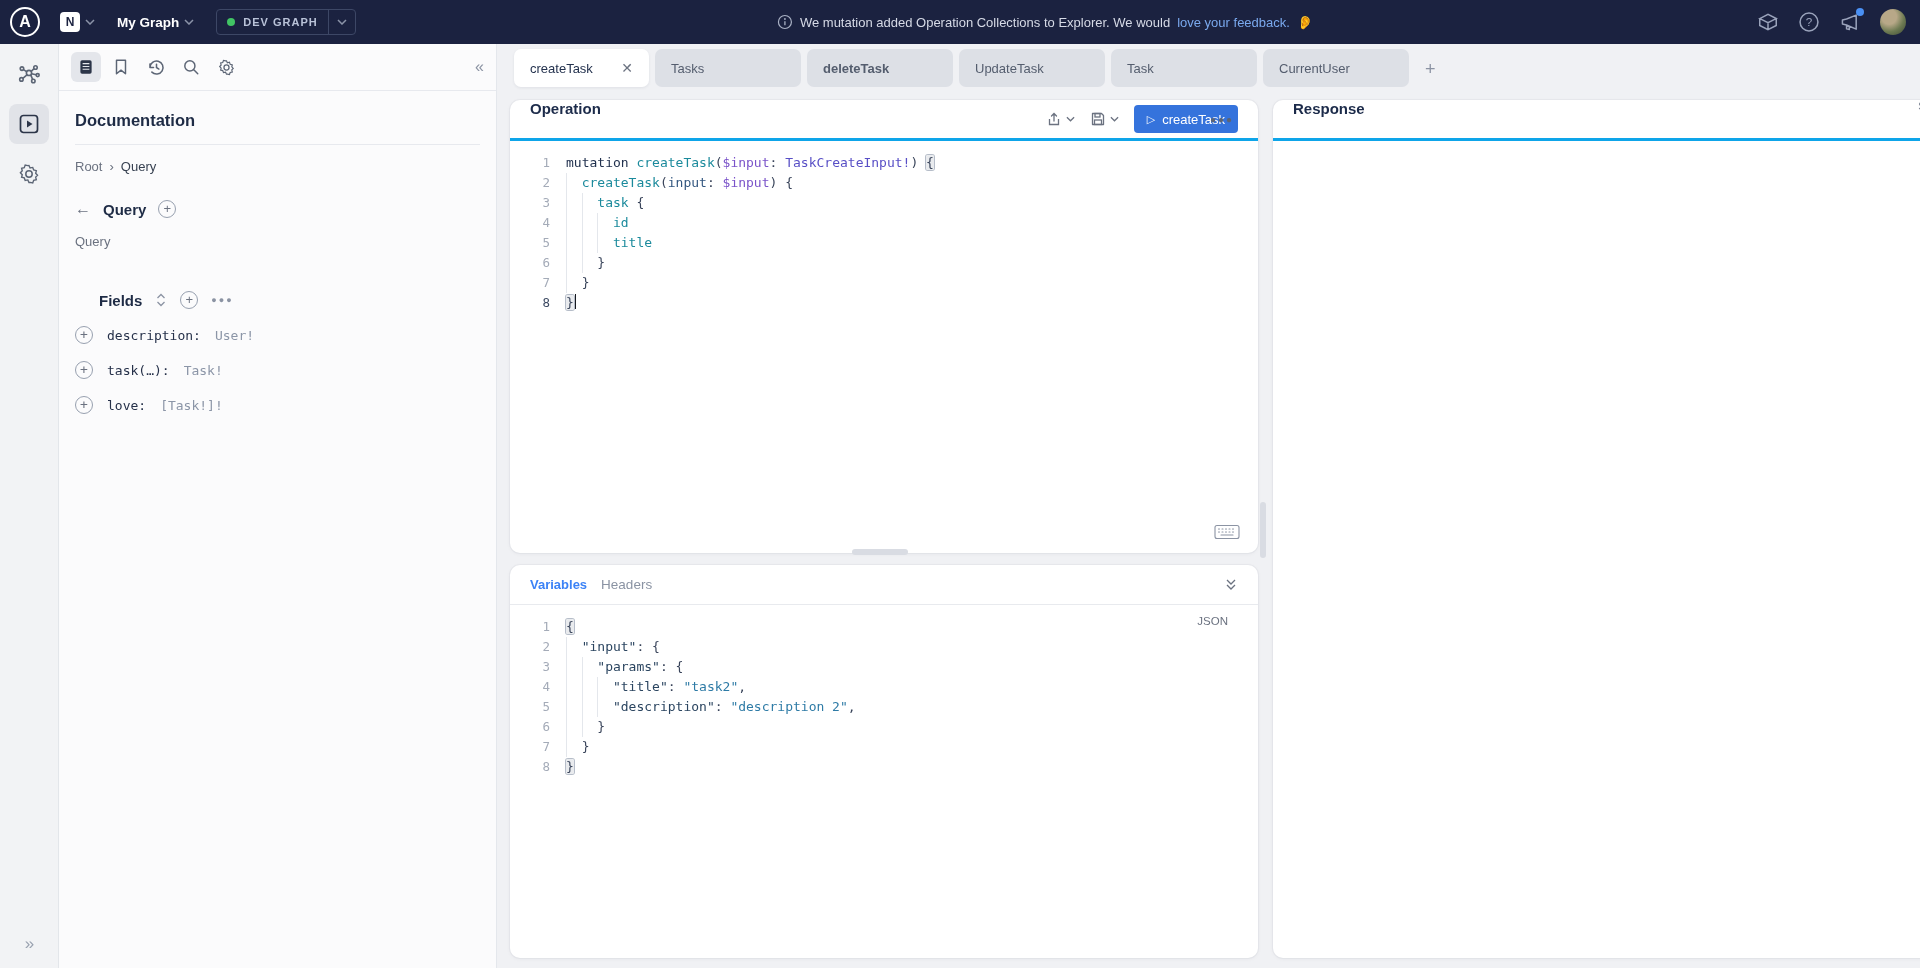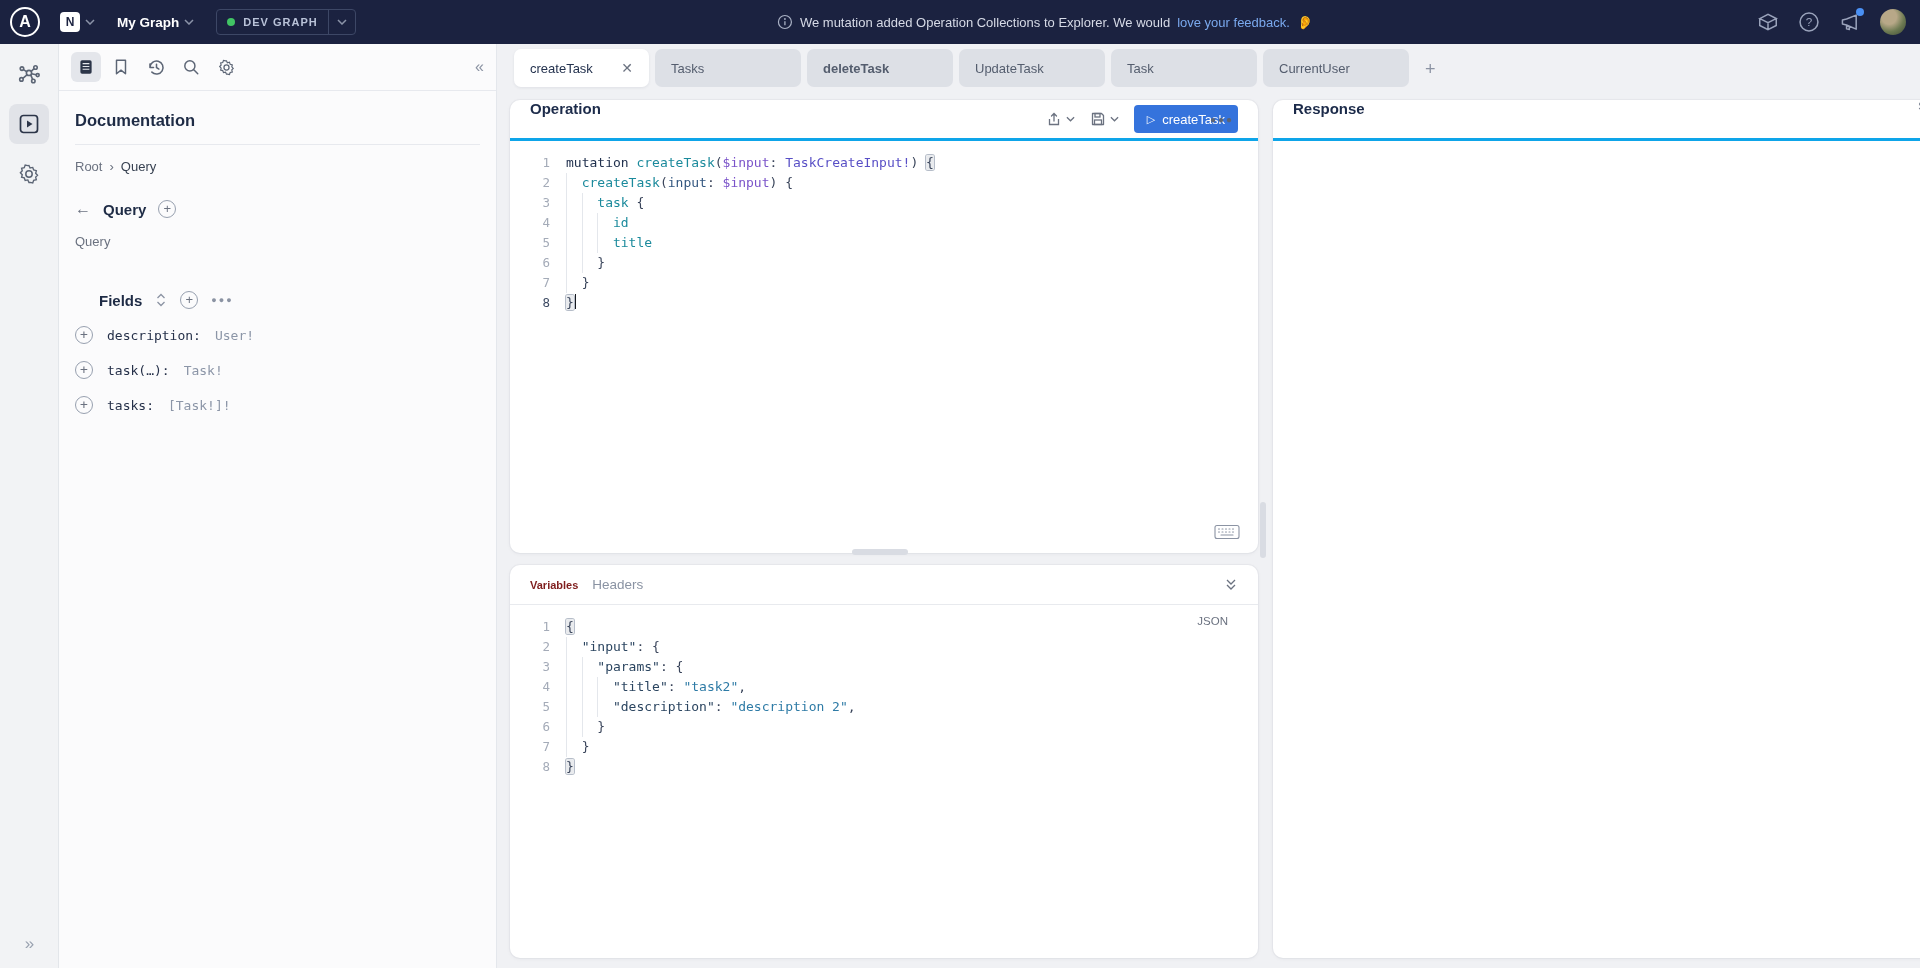--- a/index.html
+++ b/index.html
@@ -119,21 +119,21 @@
   .kbd-hint { position:absolute; bottom:13px; right:18px; color:#8b93a3; display:flex; }
 
   .h-gutter { position:absolute; left:355px; top:505px; width:56px; height:6px;
     border-radius:3px; background:#d9dce3; }
   .v-gutter { position:absolute; left:763px; top:458px; width:6px; height:56px;
     border-radius:3px; background:#d9dce3; }
 
   #vars-panel { left:13px; top:521px; width:748px; height:393px; }
   .vars-header { height:40px; display:flex; align-items:center; padding:0 20px;
     border-bottom:1px solid #e8eaee; gap:14px; }
-  .vars-tab-active { font-size:11px; font-weight:bold; color:#7f1d1d; }
+  .vars-tab-active { font-size:13px; font-weight:bold; color:#3b82f6; }
   .vars-tab { font-size:13.5px; color:#8a93a3; }
   .vars-collapse { margin-left:auto; color:#6b7280; display:flex; }
   .json-label { position:absolute; top:10px; right:30px; font-size:11.5px; color:#6b7280;
     font-family:"Liberation Sans", sans-serif; }
 
   #resp-panel { left:776px; top:56px; width:713px; height:858px; }
   .status-label { margin-left:auto; font-size:11px; letter-spacing:1px; color:#6e7687; }
 </style>
 </head>
 <body>
@@ -291,21 +291,21 @@
         <span class="field-name">description:</span>
         <span class="field-type">User!</span>
       </div>
       <div class="field-item">
         <span class="plus-circle">+</span>
         <span class="field-name">task(…):</span>
         <span class="field-type">Task!</span>
       </div>
       <div class="field-item">
         <span class="plus-circle">+</span>
-        <span class="field-name">tasks:</span>
+        <span class="field-name">love:</span>
         <span class="field-type">[Task!]!</span>
       </div>
     </div>
   </div>
 
   <div class="main">
 
     <div class="tabstrip">
       <div class="tab active" style="left:17px; width:135px;">
         <span>createTask</span>

